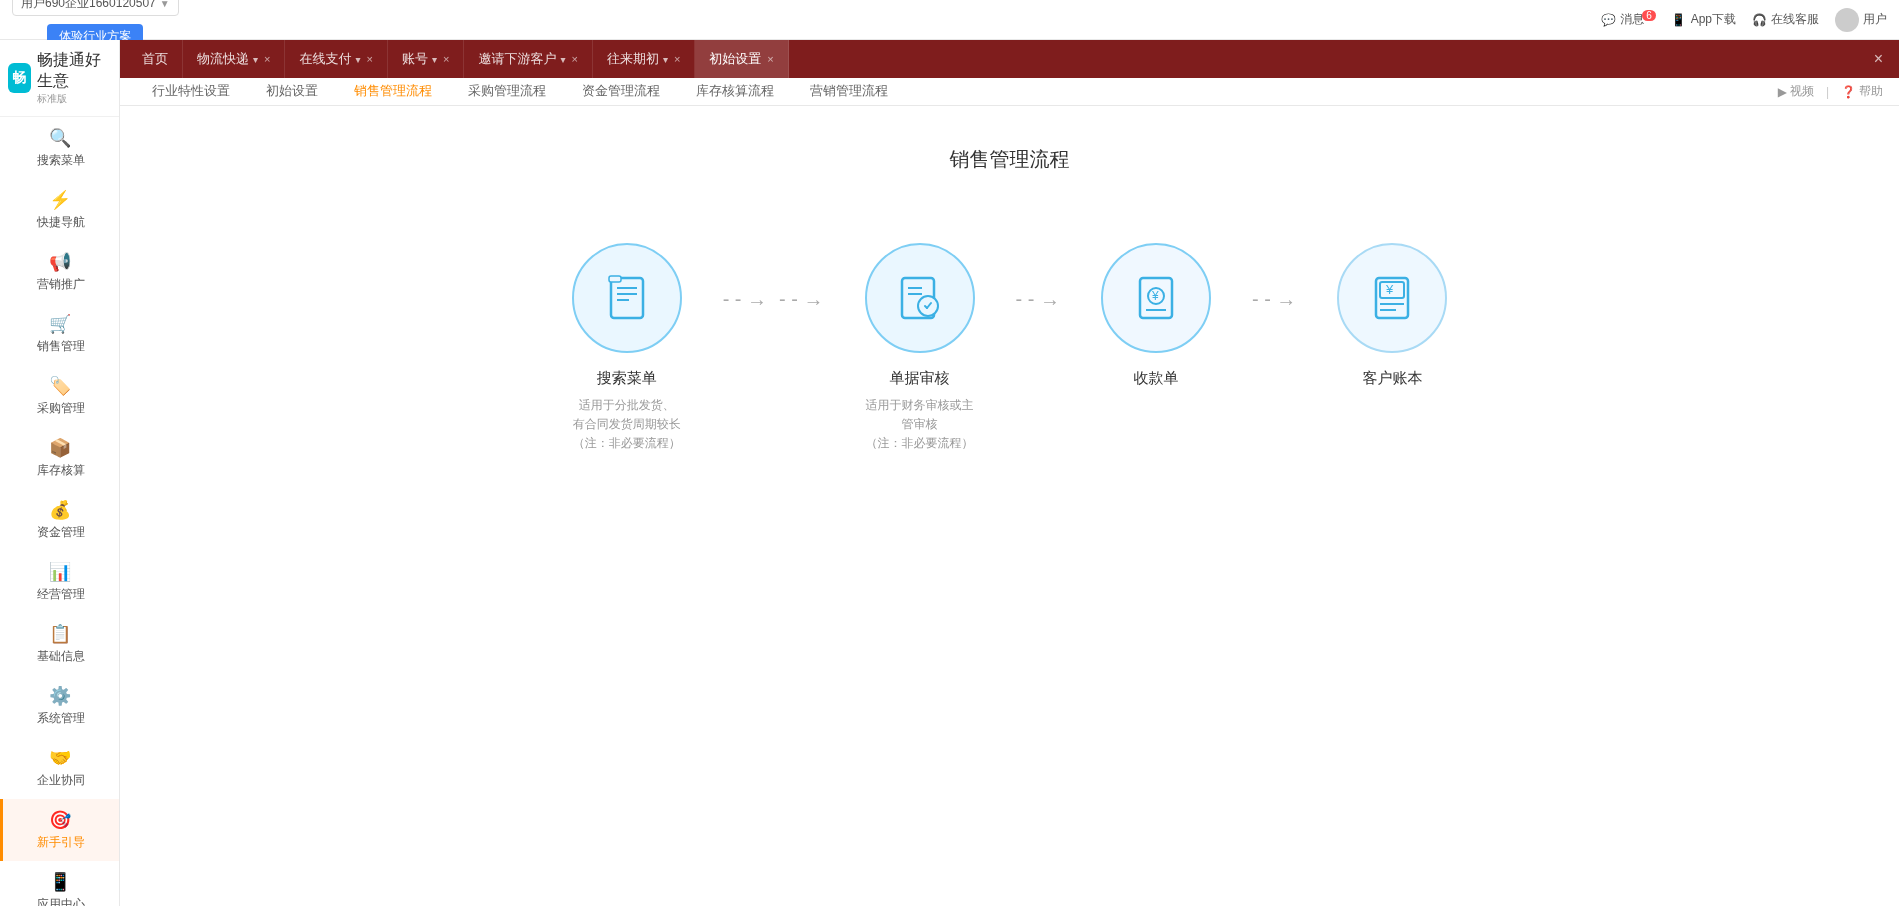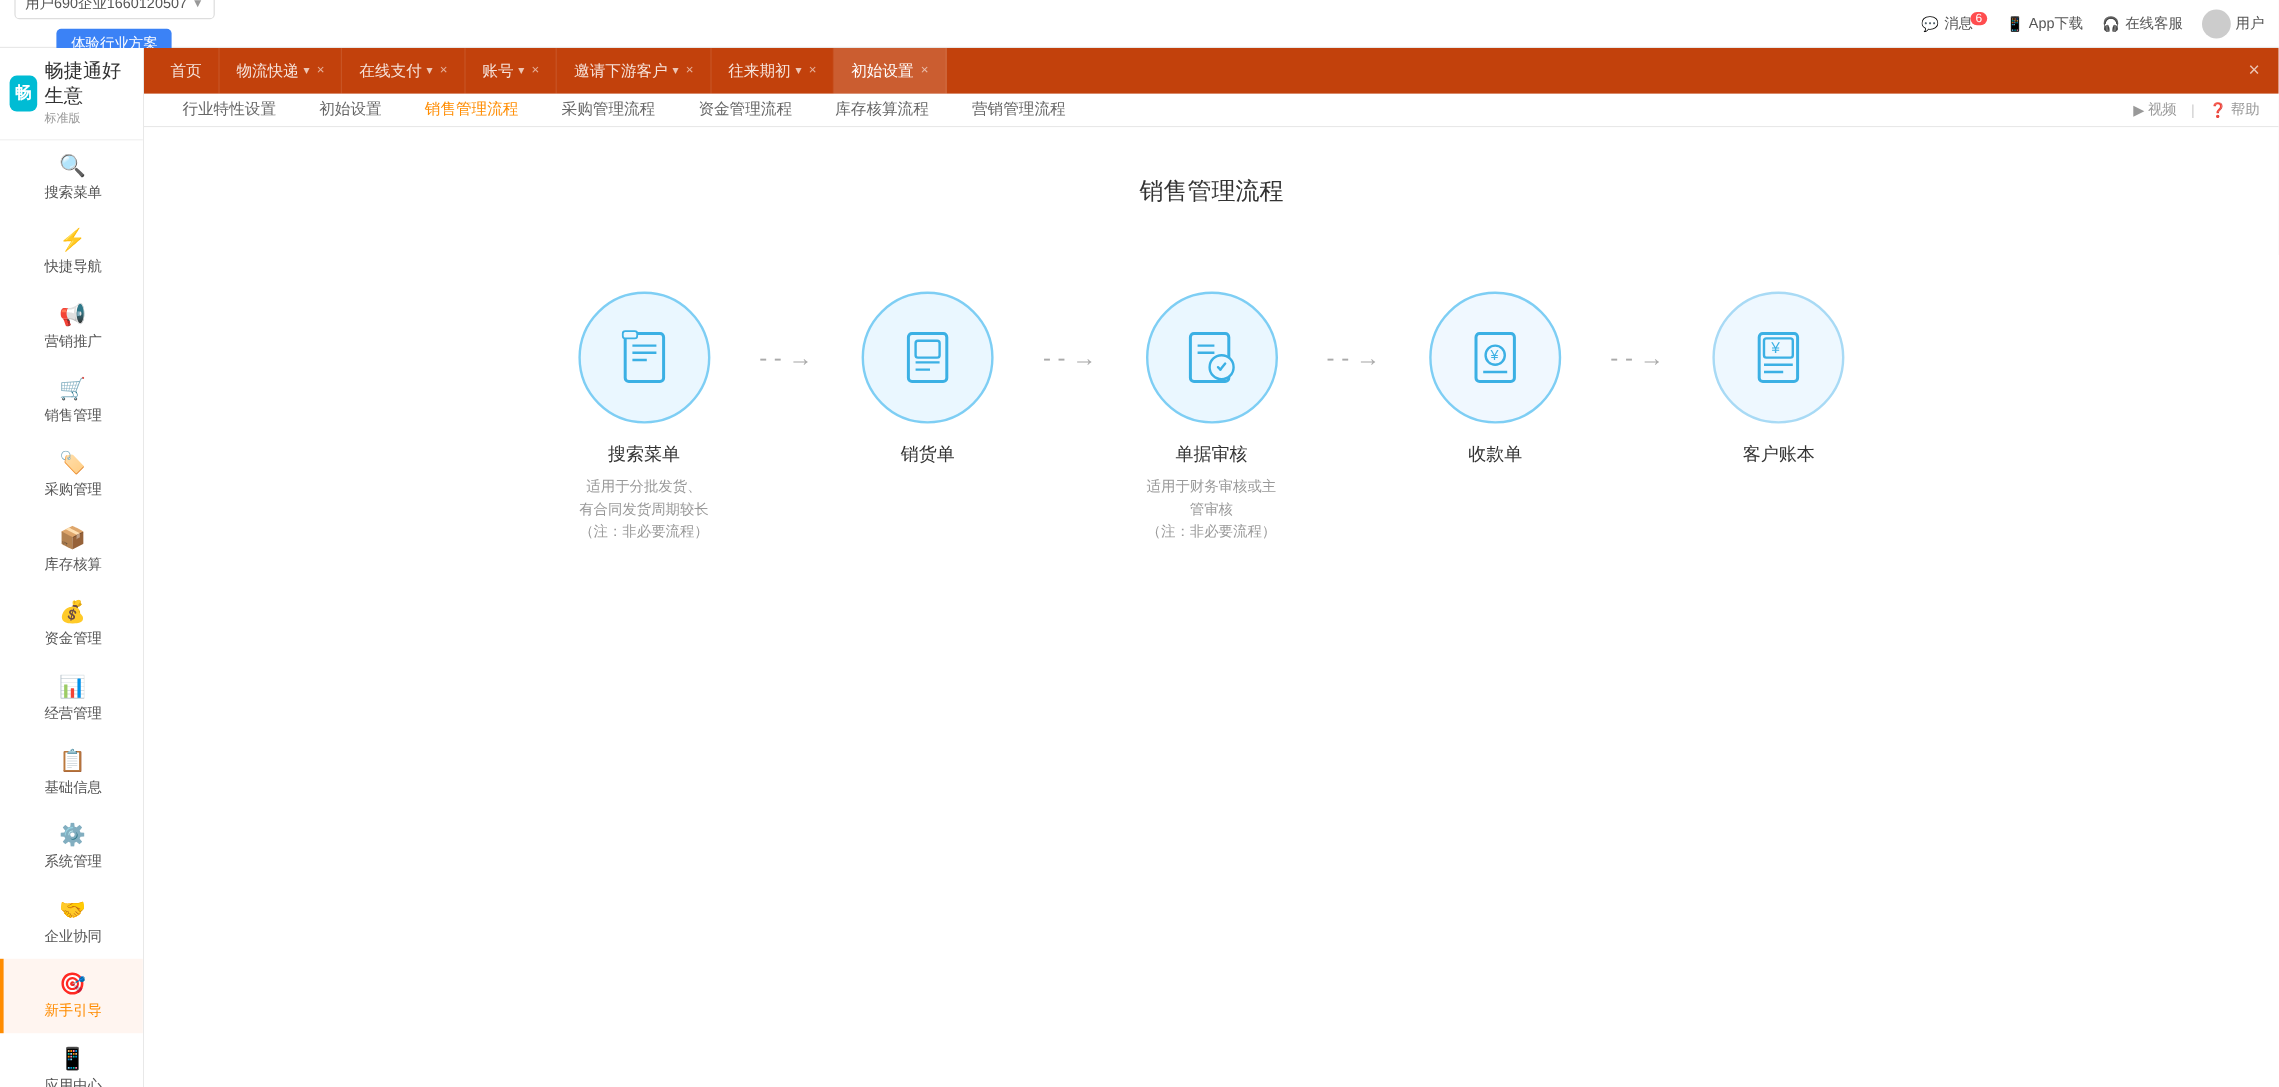--- a/index.html
+++ b/index.html
@@ -58,21 +58,21 @@
       transition: background 0.2s;
     }
     .sidebar-item.active { background: #fff5f0; color: #ff8c00; border-left-color: #ff8c00; }
     .sidebar-item .si-icon { font-size: 18px; margin-bottom: 3px; }
 
     
     .main-content { flex: 1; display: flex; flex-direction: column; overflow: hidden; }
 
     
     .nav-tabs-bar {
-      background: #c2410c;
+      background: #7f1d1d;
       display: flex; align-items: center;
       padding: 0 8px;
       height: 38px;
       position: relative;
     }
     .nav-tab {
       display: flex; align-items: center; gap: 4px;
       padding: 0 14px; height: 38px; cursor: pointer;
       color: rgba(255,255,255,0.85); font-size: 13px;
       border-right: 1px solid rgba(255,255,255,0.1);
@@ -322,32 +322,20 @@
               <line x1="16" y1="28" x2="28" y2="28" stroke="#3bb0e4" stroke-width="2"></line>
               <rect x="8" y="4" width="12" height="6" rx="2" fill="#eaf7ff" stroke="#3bb0e4" stroke-width="1.5"></rect>
             </svg>
           </div>
           <div class="flow-label">搜索菜单</div>
           <div class="flow-desc">适用于分批发货、<br>有合同发货周期较长<br>（注：非必要流程）</div>
         </div>
 
         <div class="flow-arrow">- - →</div>
 
-        <div class="flow-item">
-          <div class="flow-circle">
-            <svg viewBox="0 0 52 52" fill="none" xmlns="http://www.w3.org/2000/svg">
-              <rect x="10" y="6" width="32" height="40" rx="3" stroke="#3bb0e4" stroke-width="2.5" fill="none"></rect>
-              <rect x="16" y="12" width="20" height="14" rx="2" stroke="#3bb0e4" stroke-width="2" fill="none"></rect>
-              <line x1="16" y1="30" x2="36" y2="30" stroke="#3bb0e4" stroke-width="2"></line>
-              <line x1="16" y1="36" x2="28" y2="36" stroke="#3bb0e4" stroke-width="2"></line>
-            </svg>
-          </div>
-          <div class="flow-label">销货单</div>
-          <div class="flow-desc"></div>
-        </div>
 
         <div class="flow-arrow">- - →</div>
 
         <div class="flow-item">
           <div class="flow-circle">
             <svg viewBox="0 0 52 52" fill="none" xmlns="http://www.w3.org/2000/svg">
               <rect x="8" y="6" width="32" height="40" rx="3" stroke="#3bb0e4" stroke-width="2.5" fill="none"></rect>
               <circle cx="34" cy="34" r="10" fill="#eaf7ff" stroke="#3bb0e4" stroke-width="2"></circle>
               <line x1="31" y1="34" x2="33" y2="36" stroke="#3bb0e4" stroke-width="2" stroke-linecap="round"></line>
               <line x1="33" y1="36" x2="37" y2="31" stroke="#3bb0e4" stroke-width="2" stroke-linecap="round"></line>

